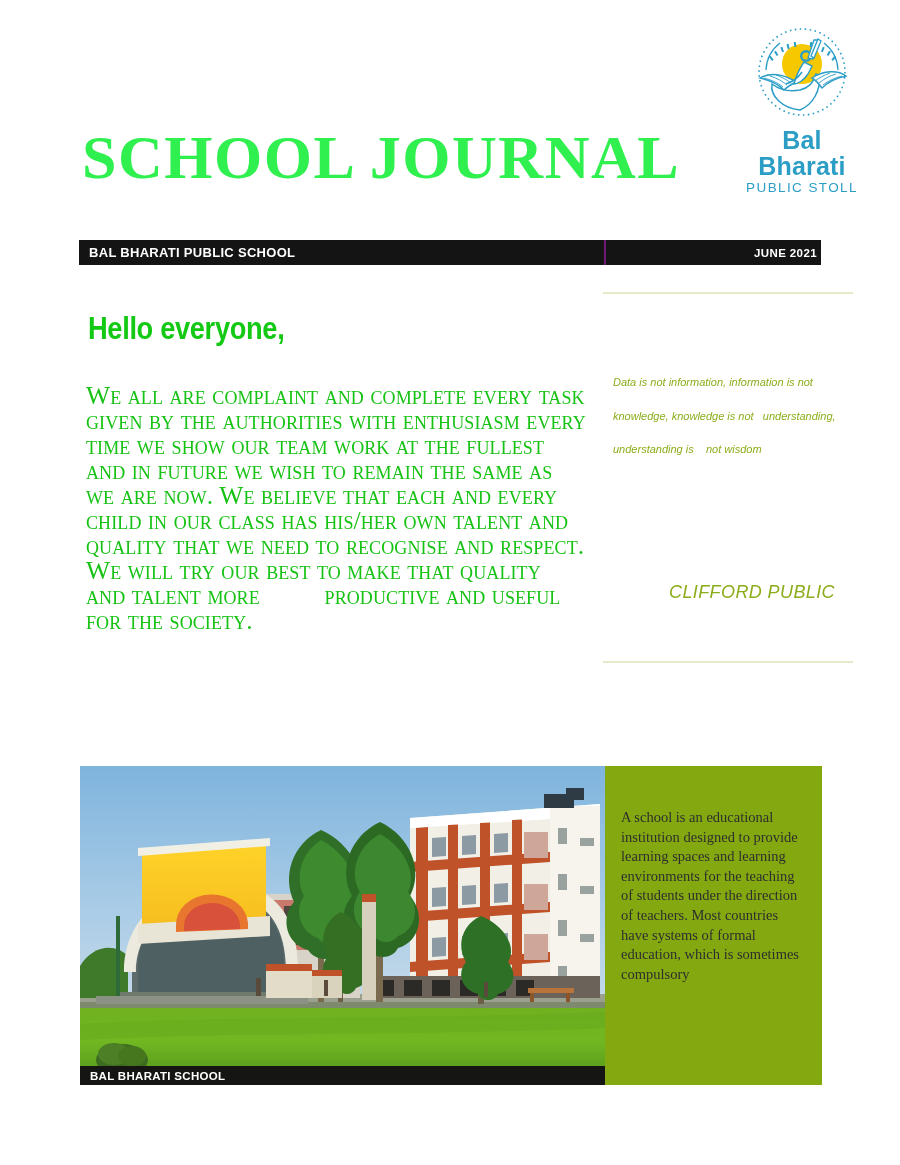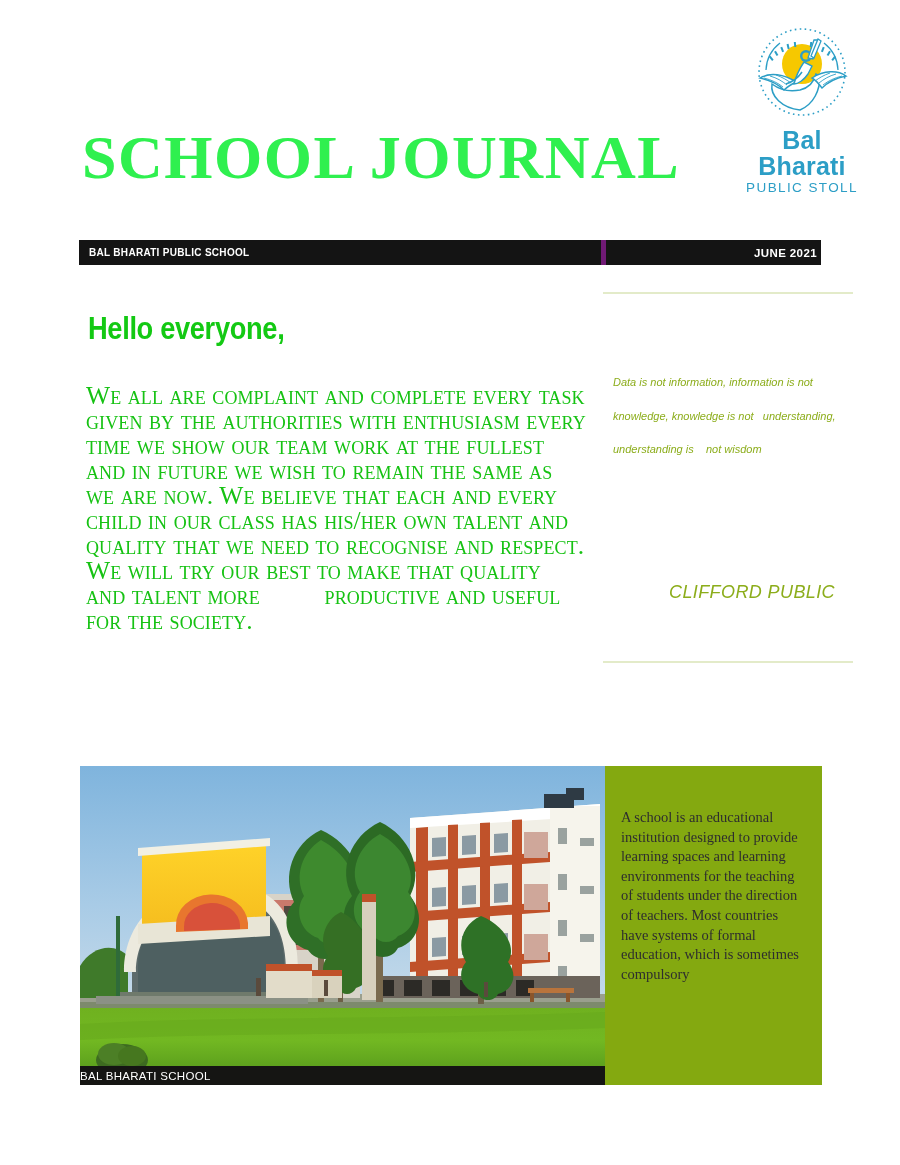--- a/index.html
+++ b/index.html
@@ -71,24 +71,24 @@
     height: 25px;
     background: #141414;
     display: flex;
     align-items: center;
   }
   .header-bar .hb-left {
     flex: 0 0 527px;
     padding-left: 10px;
     box-sizing: border-box;
     color: #ffffff;
-    font-size: 10px;
+    font-size: 13px;
     font-weight: bold;
     letter-spacing: 0.3px;
-    border-right: 5px solid #701a75;
+    border-right: 2px solid #701a75;
     height: 25px;
     display: flex;
     align-items: center;
   }
   .header-bar .hb-right {
     flex: 1 1 auto;
     padding-right: 4px;
     text-align: right;
     color: #ffffff;
     font-size: 11.5px;
@@ -170,25 +170,25 @@
 
   .photo-caption {
     position: absolute;
     left: 80px;
     top: 1066px;
     width: 525px;
     height: 19px;
     background: #151513;
     color: #ffffff;
     font-size: 11.5px;
-    font-weight: normal;
+    font-weight: bold;
     letter-spacing: 0.3px;
     display: flex;
     align-items: center;
-    padding-left: 0;
+    padding-left: 10px;
     box-sizing: border-box;
   }
 
   
   .green-panel {
     position: absolute;
     left: 605px;
     top: 766px;
     width: 217px;
     height: 319px;

